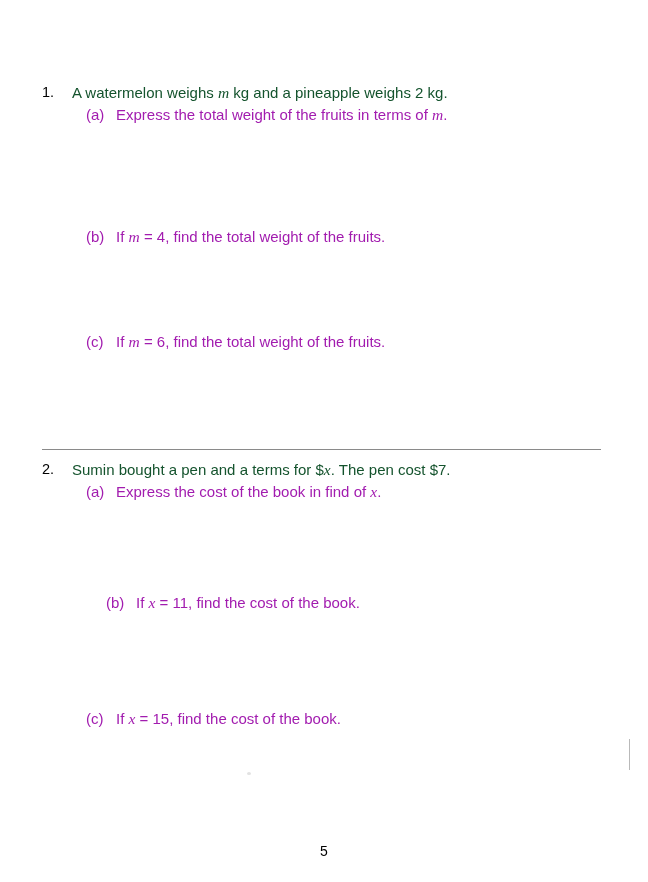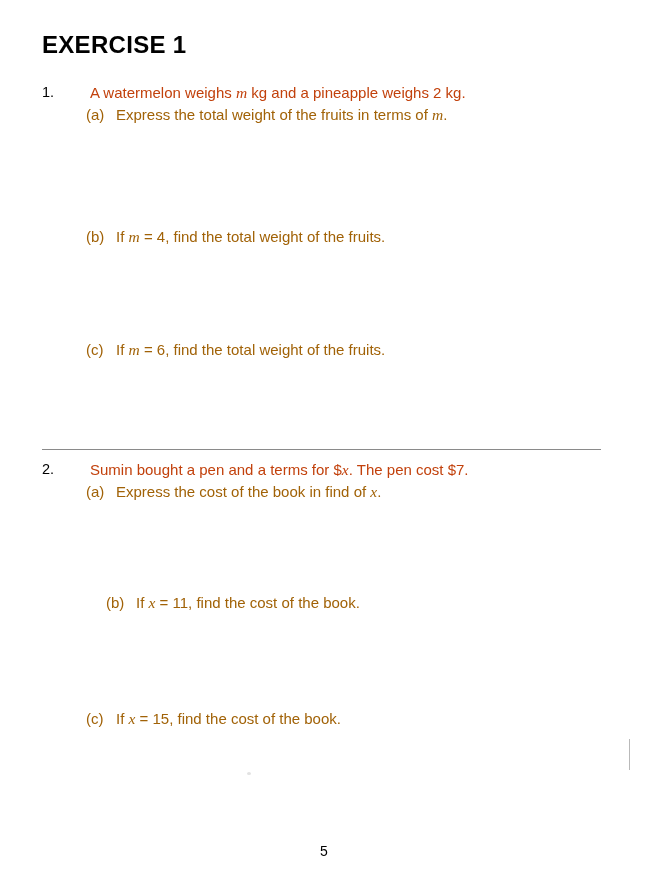--- a/index.html
+++ b/index.html
@@ -44,33 +44,33 @@
   .q-number {
     position: absolute;
     left: 0px;
     top: 0px;
     font-family: "Liberation Sans", sans-serif;
     font-size: 14.5px;
     color: #000000;
   }
   .q-stem {
     position: absolute;
-    left: 48px;
+    left: 30px;
     top: 0px;
     font-family: "Liberation Sans", sans-serif;
     font-size: 15px;
-    color: #c2410c;
+    color: #14532d;
     white-space: nowrap;
   }
   .q-part {
     position: absolute;
     left: 44px;
     font-family: "Liberation Sans", sans-serif;
     font-size: 15px;
-    color: #a16207;
+    color: #a21caf;
     white-space: nowrap;
   }
   .part-label {
     display: inline-block;
     width: 30px;
   }
 
   var, .var {
     font-style: italic;
     font-family: "Liberation Serif", serif;
@@ -116,39 +116,38 @@
     font-family: "Liberation Sans", sans-serif;
     font-size: 14px;
     color: #000000;
   }
 </style>
 </head>
 <body>
 
 <div class="page">
 
-  <div class="exercise-title">EXERCISE 1</div>
 
   <div class="question" style="top:84px;">
 
     <span class="q-number">1.</span>
 
     <div class="q-stem">
       <span>A watermelon weighs </span><var class="var">m</var><span> kg and a pineapple weighs 2 kg.</span>
     </div>
 
     <div class="q-part" style="top:22px;">
       <span class="part-label">(a)</span><span>Express the total weight of the fruits in terms of </span><var class="var">m</var><span>.</span>
     </div>
 
     <div class="q-part" style="top:144px;">
       <span class="part-label">(b)</span><span>If </span><var class="var">m</var><span> = 4, find the total weight of the fruits.</span>
     </div>
 
-    <div class="q-part" style="top:249px;margin-top:8px;">
+    <div class="q-part" style="top:249px;">
       <span class="part-label">(c)</span><span>If </span><var class="var">m</var><span> = 6, find the total weight of the fruits.</span>
     </div>
   </div>
 
   <div class="divider"></div>
 
   <div class="question" style="top:461px;">
 
     <span class="q-number">2.</span>
 

